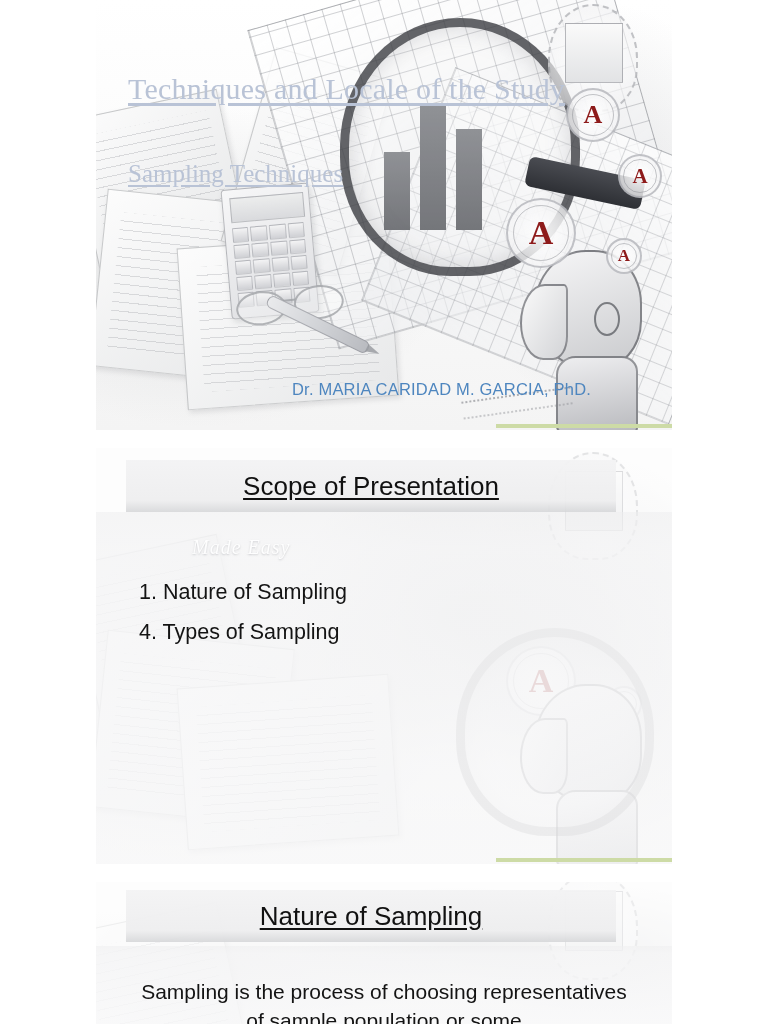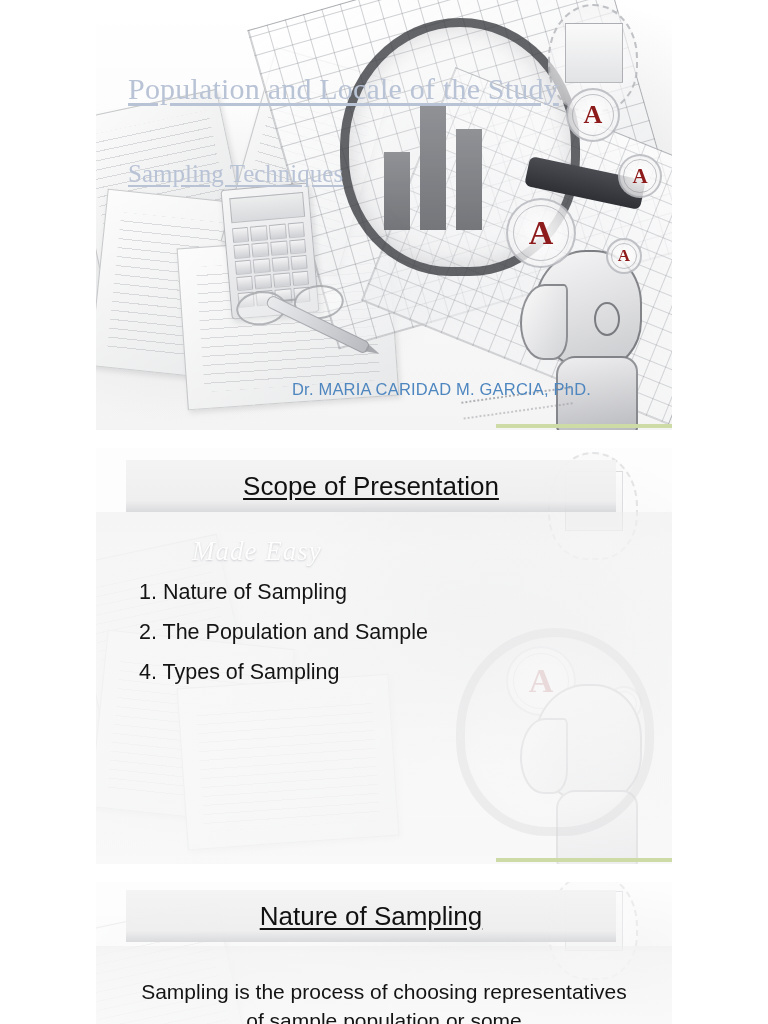--- a/index.html
+++ b/index.html
@@ -361,21 +361,21 @@
     left: 0; top: 64px;
     right: 0; bottom: 0;
     background: linear-gradient(180deg, rgba(238,238,239,0.55) 0%, rgba(244,244,245,0.75) 10%, rgba(248,248,249,0.55) 100%);
   }
 
   .made-easy {
     position: absolute;
     left: 96px; top: 88px;
     font-family: "Liberation Serif", serif;
     font-style: italic;
-    font-size: 27px;
+    font-size: 20px;
     color: rgba(255,255,255,0.95);
     text-shadow: 0 1px 2px rgba(170,172,176,0.55);
     letter-spacing: 1px;
   }
 
   .bullet-list {
     position: absolute;
     left: 26px; top: 108px;
     right: 20px;
     margin: 17px;
@@ -478,21 +478,21 @@
       <div class="crest">
           <div class="crest-inner"></div>
         </div>
       <div class="medallion m-mid">A</div>
       <div class="medallion m-big">A</div>
       <div class="medallion m-small">A</div>
       <div class="medallion m-tiny">A</div>
       <div class="chain"></div>
     </div>
 
-    <div class="s1-title">Population and Locale of the Study</div>
+    <div class="s1-title">Techniques and Locale of the Study</div>
     <div class="s1-subtitle">Sampling Techniques</div>
     <div class="s1-author">Dr. MARIA CARIDAD M. GARCIA, PhD.</div>
     <div class="green-accent"></div>
   </section>
 
   <section class="slide slide-2">
     <div class="art art-soft">
       <div class="desk-sheet sheet-a">
           <div class="sheet-lines"></div>
         </div>
@@ -518,21 +518,20 @@
     <div class="body-panel"></div>
 
     <div class="banner">
       <span class="banner-title">Scope of Presentation</span>
     </div>
 
     <div class="made-easy">Made Easy</div>
 
     <ul class="bullet-list">
       <li>1. Nature of Sampling</li>
-      <li>2. The Population and Sample</li>
       <li>4. Types of Sampling</li>
     </ul>
 
     <div class="green-accent"></div>
   </section>
 
   <section class="slide slide-3">
     <div class="art art-faint">
       <div class="crest" style="top:-10px;">
           <div class="crest-inner"></div>

